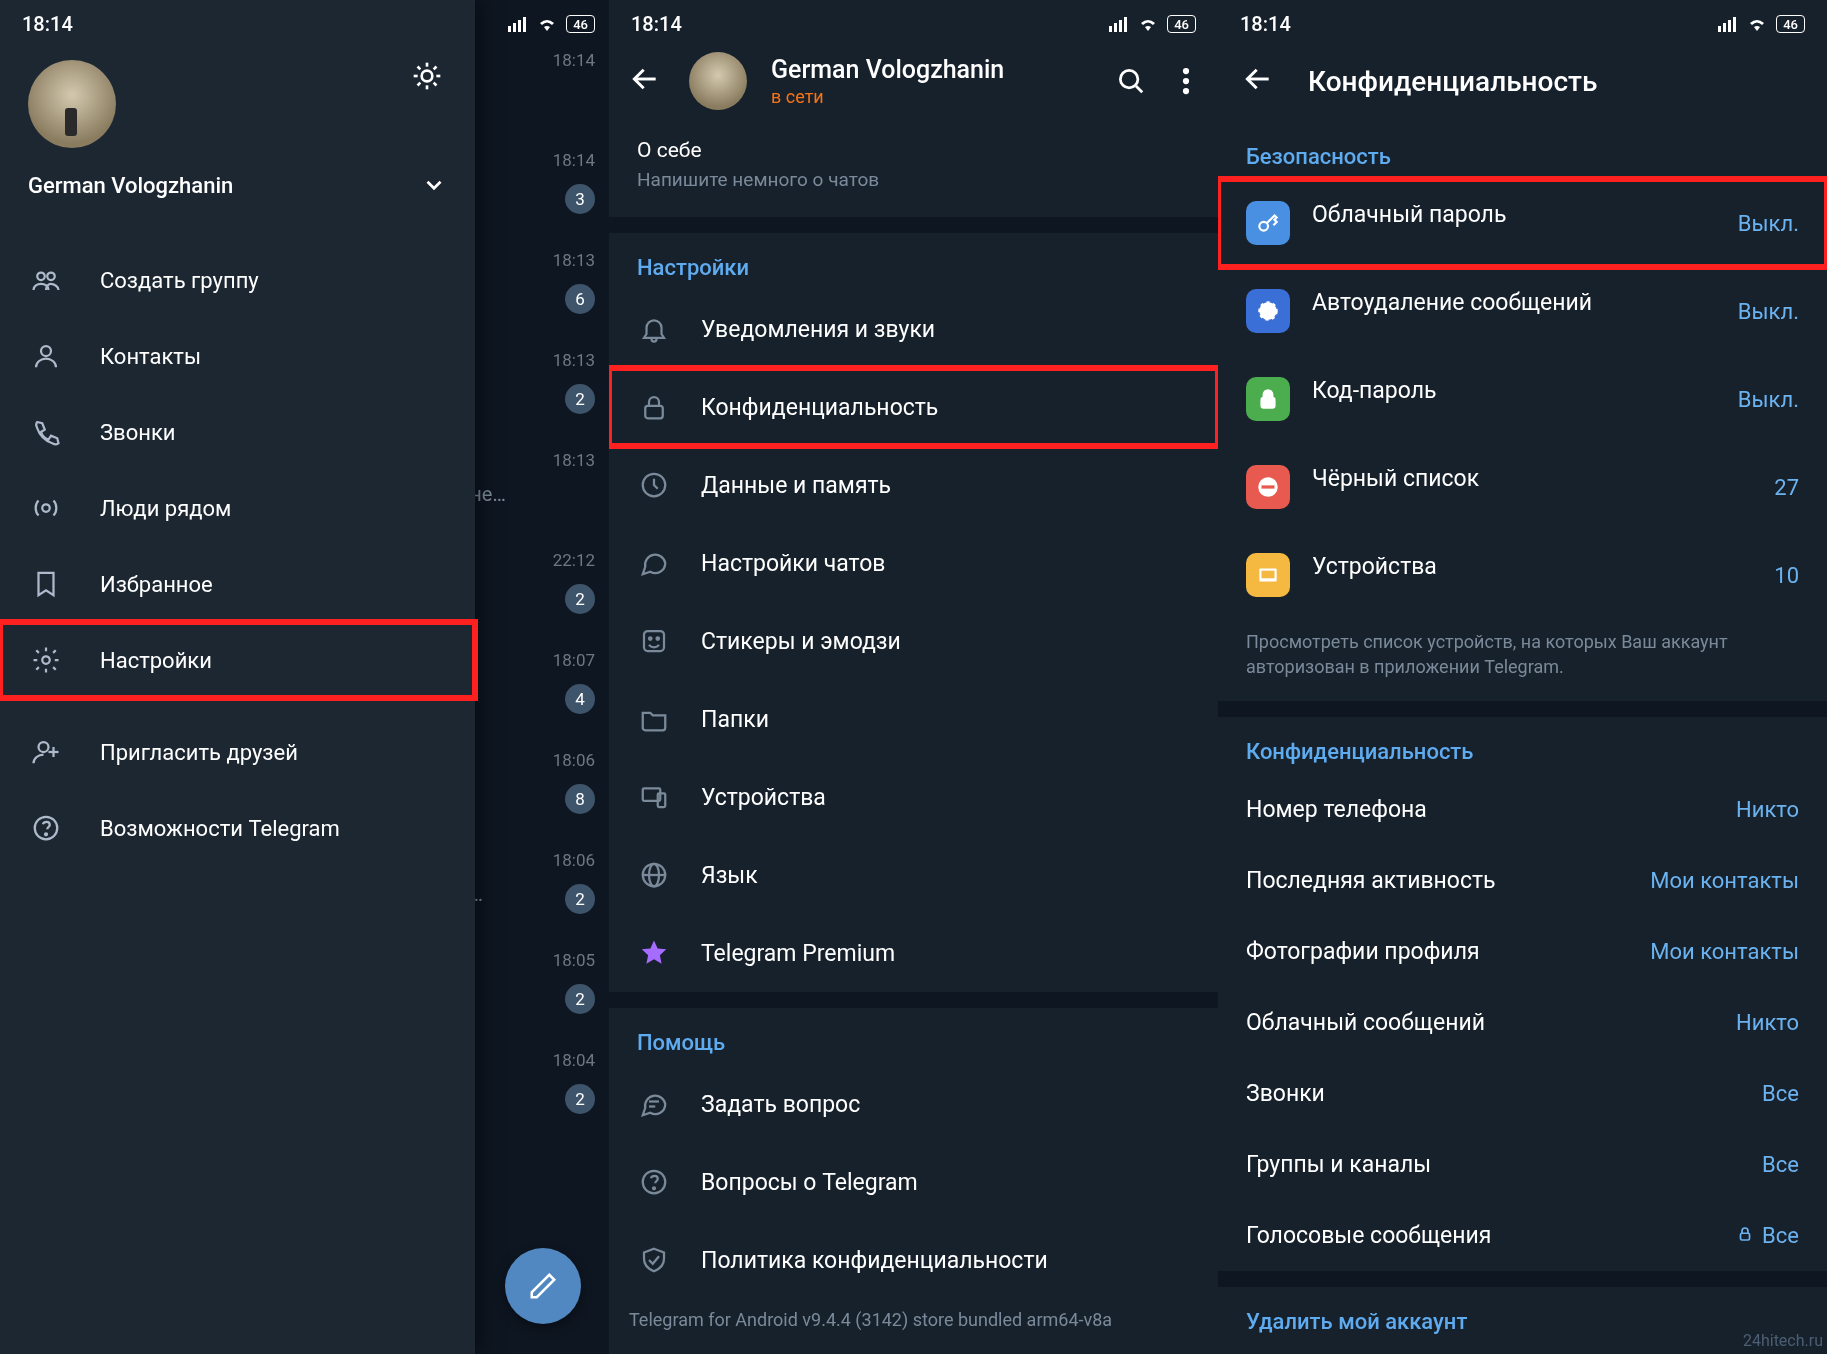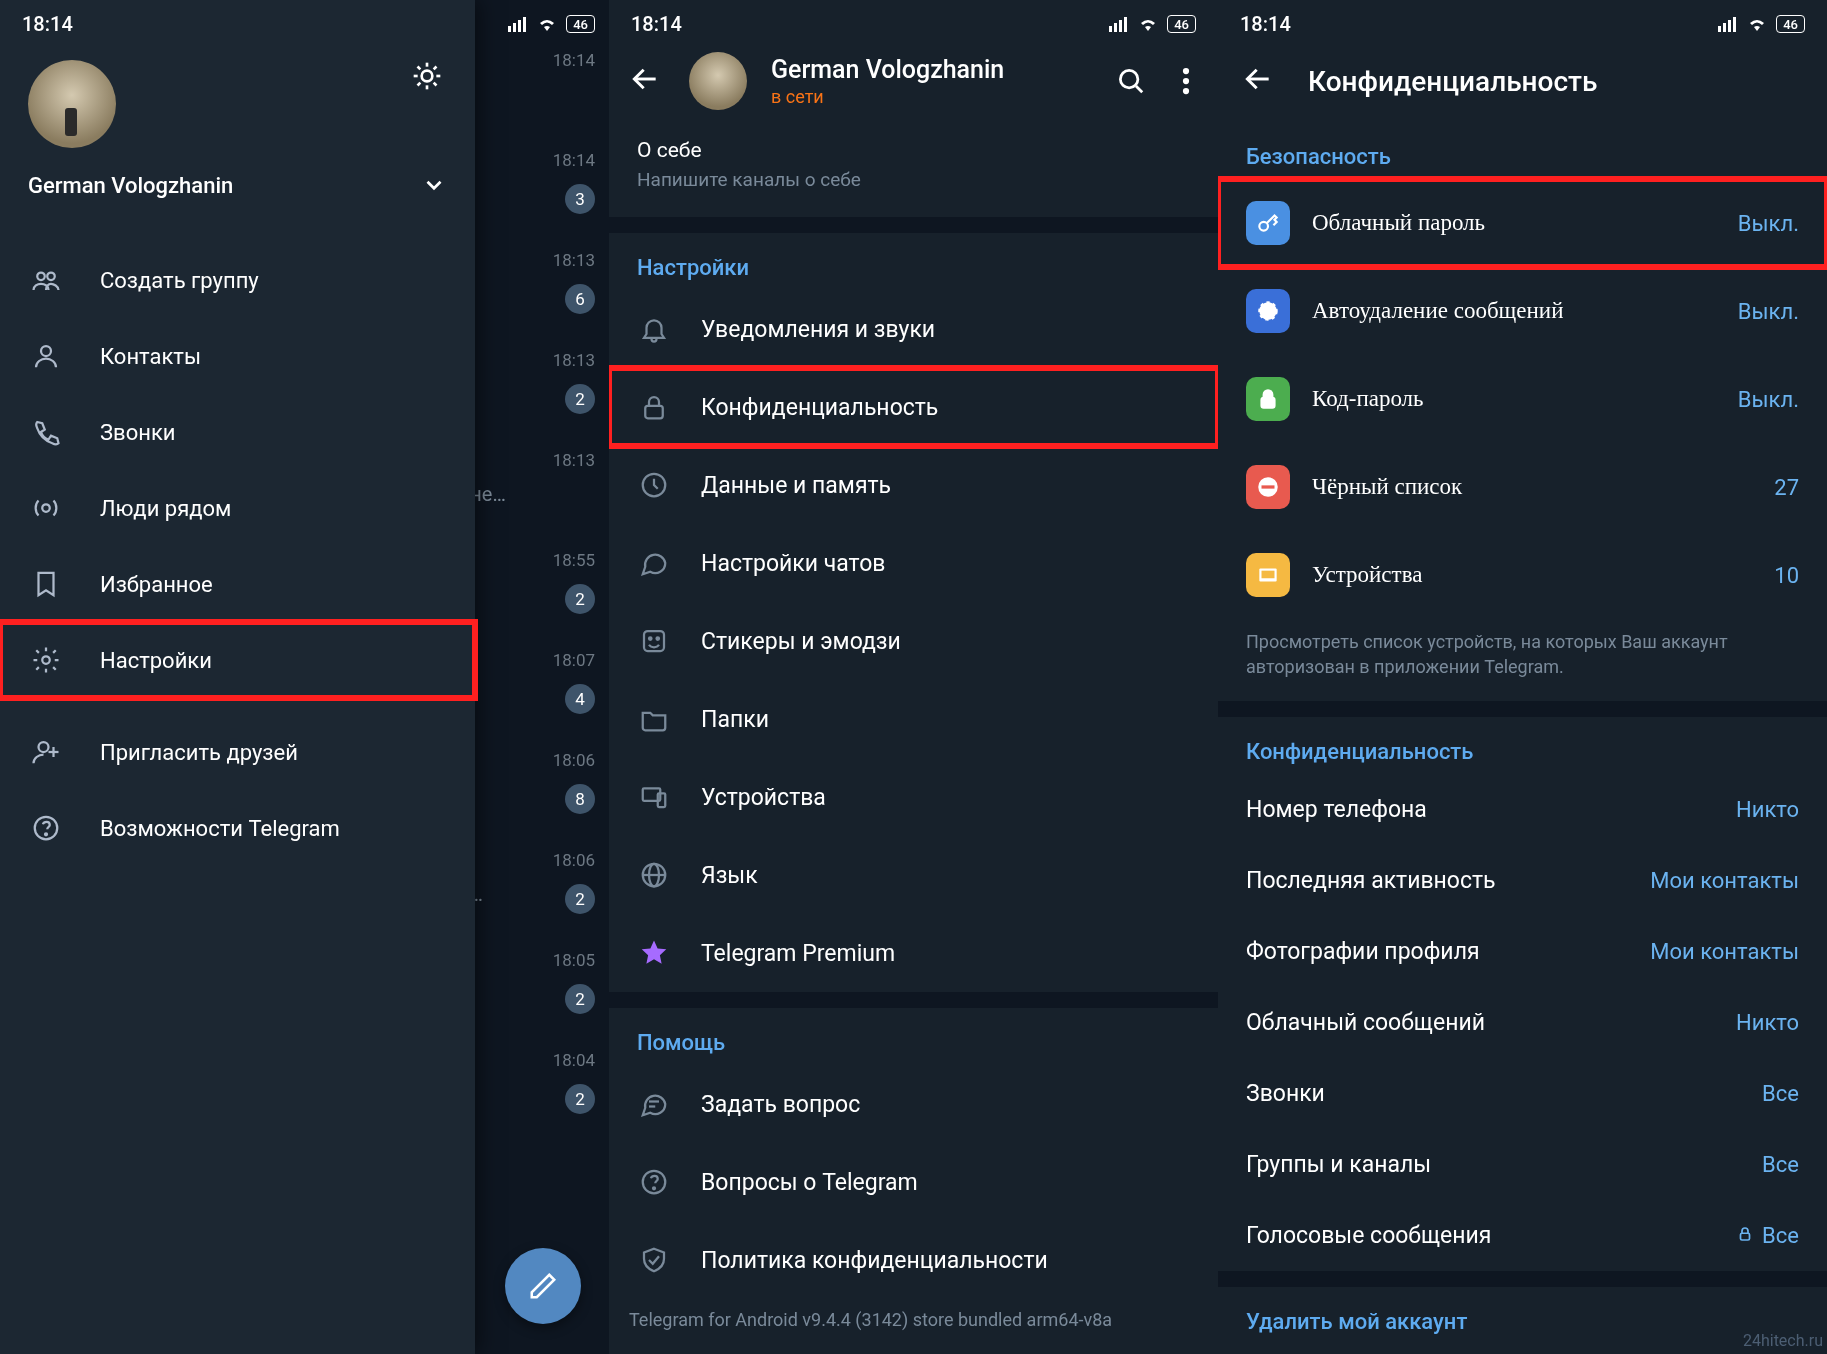--- a/index.html
+++ b/index.html
@@ -152,21 +152,21 @@
     display:flex; align-items:center; gap: 30px;
     padding: 16px 24px; height: 82px;
   }
   .header3-title { font-size: 28px; font-weight:500; color:#fff; }
   .priv-row {
     display:flex; justify-content:space-between; align-items:center;
     padding: 22px 28px;
     font-size: 23px; color:#fff;
     cursor:pointer;
   }
-  .priv-row .left { display:flex; align-items:center; gap: 22px; font-family: Liberation Serif, serif; }
+  .priv-row .left { display:flex; gap: 22px; }
   .priv-value { font-size: 22px; color:#6bb3f0; }
   .priv-value.locked { display:flex; align-items:center; gap:8px; }
   .sec-icon {
     width: 44px; height: 44px; border-radius: 10px;
     display:flex; align-items:center; justify-content:center;
   }
   .sec-icon svg { width:26px; height:26px; fill:#fff; }
   .ic-key { background:#4a90e2; }
   .ic-clock { background:#3a6fd8; }
   .ic-lock { background:#4cad4f; }
@@ -216,21 +216,21 @@
         <div class="chat-row">
           <span class="chat-time">18:13</span>
     <span class="chat-snippet">кача…</span>
     <span class="chat-badge">2</span>
         </div>
         <div class="chat-row">
           <span class="chat-time">18:13</span>
     <span class="chat-snippet">кому не…</span>
     </div>
         <div class="chat-row">
-          <span class="chat-time">18:55</span>
+          <span class="chat-time">22:12</span>
     <span class="chat-snippet">орта…</span>
     <span class="chat-badge">2</span>
         </div>
         <div class="chat-row">
           <span class="chat-time">18:07</span>
     <span class="chat-snippet">м в х…</span>
     <span class="chat-badge">4</span>
         </div>
         <div class="chat-row">
           <span class="chat-time">18:06</span>
@@ -406,21 +406,21 @@
       <svg width="8" height="30" viewBox="0 0 6 24" fill="#fff">
           <circle cx="3" cy="4" r="2.5"></circle>
           <circle cx="3" cy="12" r="2.5"></circle>
           <circle cx="3" cy="20" r="2.5"></circle>
         </svg>
     </div>
   </div>
 
   <div class="about-section">
     <div class="about-label">О себе</div>
-    <div class="about-hint">Напишите каналы о себе</div>
+    <div class="about-hint">Напишите немного о чатов</div>
   </div>
   <div class="section-divider"></div>
 
   <div class="section-header">Настройки</div>
   <div id="settings-list">
       <div class="settings-item">
         <span class="settings-icon ">
           <svg width="30" height="30" viewBox="0 0 24 24" fill="none" stroke="#8a99ab" stroke-width="1.8">
             <path d="M6 16V11a6 6 0 0112 0v5l2 3H4l2-3z"></path>
             <path d="M10 20a2 2 0 004 0"></path>

